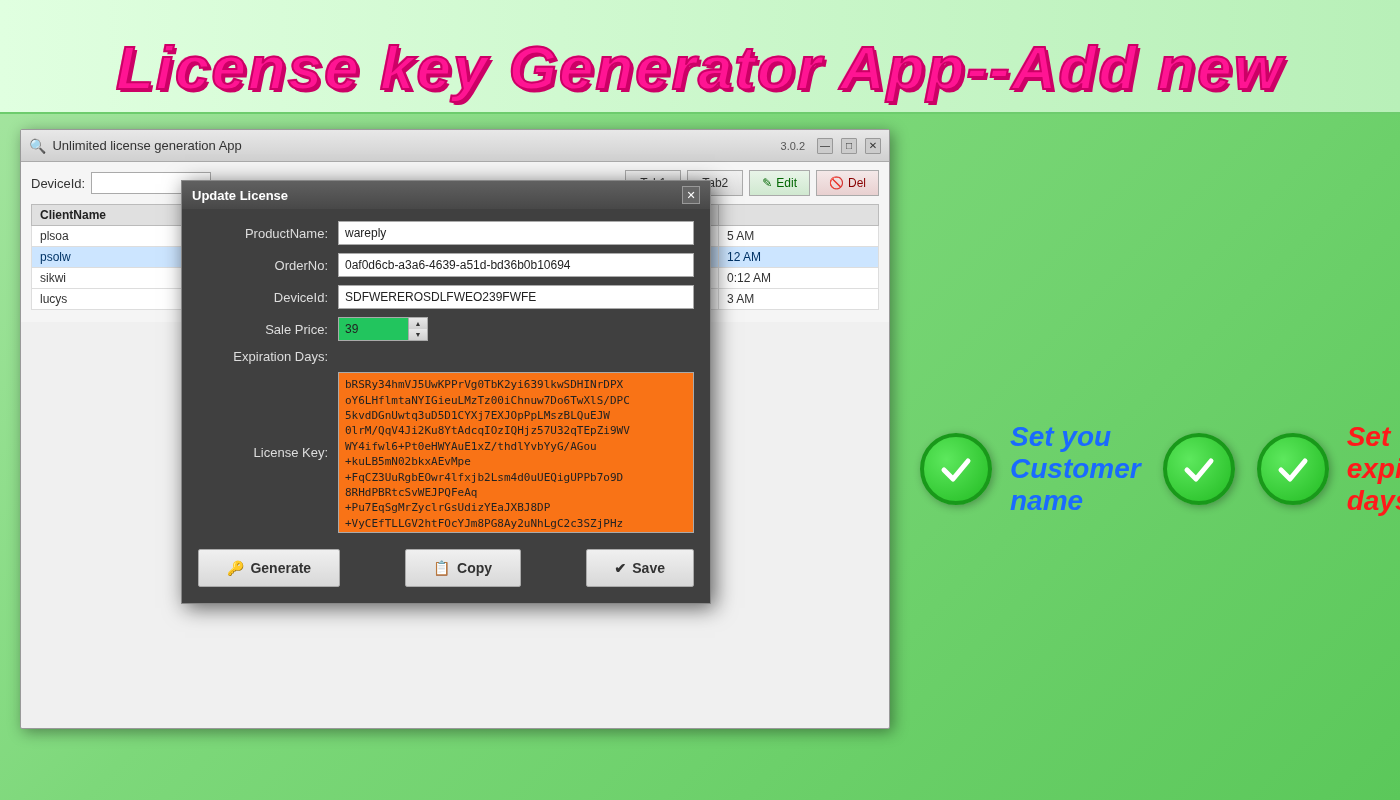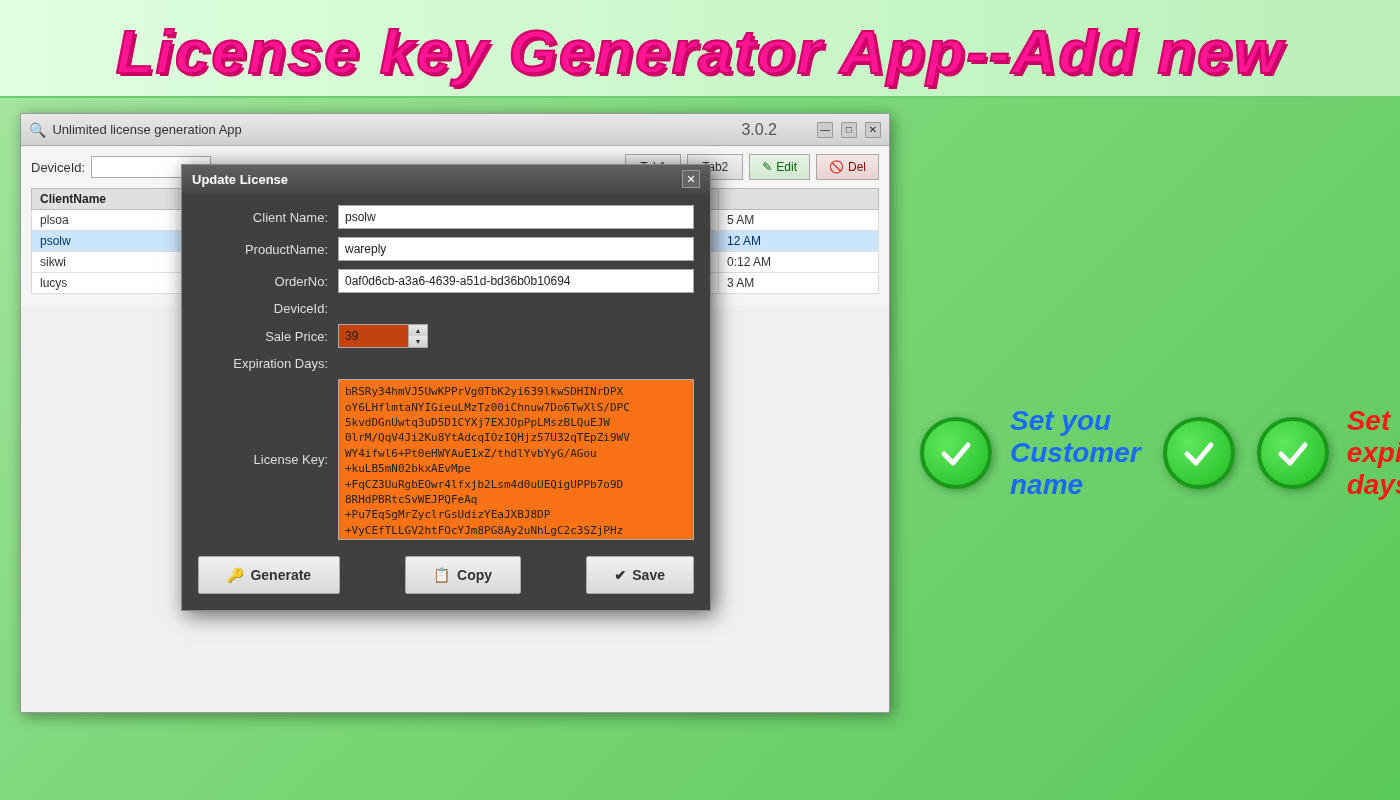--- a/index.html
+++ b/index.html
@@ -22,20 +22,21 @@
     }
     .header-title {
       font-size: 62px;
       font-weight: 900;
       font-style: italic;
       -webkit-text-stroke: 2px #cc0066;
       color: #ff1493;
       text-shadow: 3px 3px 0 #cc0066, -1px -1px 0 #ff69b4;
       letter-spacing: 2px;
       line-height: 1.1;
+      margin-top: 16px;
     }
 
     
     .main-layout {
       display: flex;
       width: 100%;
       height: calc(800px - 105px);
       padding: 15px 20px 10px 20px;
       gap: 20px;
     }
@@ -76,23 +77,23 @@
     }
     .app-icon {
       font-size: 14px;
     }
     .app-titlebar-right {
       display: flex;
       align-items: center;
       gap: 8px;
     }
     .titlebar-version {
-      font-size: 16px;
+      font-size: 11px;
       color: #555;
-      margin-right: 32px;
+      margin-right: 4px;
     }
     .titlebar-btn {
       width: 16px;
       height: 16px;
       background: #ccc;
       border: 1px solid #999;
       border-radius: 1px;
       font-size: 10px;
       cursor: pointer;
       display: flex;
@@ -249,21 +250,21 @@
       color: #222;
     }
     .form-input-with-spin {
       display: flex;
       flex: 1;
       align-items: center;
     }
     .spin-input {
       width: 70px;
       height: 24px;
-      background: #c2410c;
+      background: #22c55e;
       border: 1px solid #aaa;
       border-right: none;
       font-size: 12px;
       padding: 2px 6px;
       color: #222;
     }
     .spin-buttons {
       display: flex;
       flex-direction: column;
       border: 1px solid #aaa;
@@ -456,37 +457,34 @@
       <div class="dialog-overlay">
         <div class="dialog">
 
           <div class="dialog-titlebar">
             <span>Update License</span>
             <button class="dialog-close-btn">✕</button>
           </div>
 
           <div class="dialog-body">
 
-            <div class="form-row">
-              <span class="form-label">Client Name:</span>
-              <input class="form-input" type="text" value="psolw" style="">
-            </div>
 
             <div class="form-row">
               <span class="form-label">ProductName:</span>
               <input class="form-input" type="text" value="wareply" style="">
             </div>
 
             <div class="form-row">
               <span class="form-label">OrderNo:</span>
               <input class="form-input" type="text" value="0af0d6cb-a3a6-4639-a51d-bd36b0b10694" style="">
             </div>
 
             <div class="form-row">
               <span class="form-label">DeviceId:</span>
+              <input class="form-input" type="text" value="SDFWEREROSDLFWEO239FWFE" style="">
             </div>
 
             <div class="form-row">
               <span class="form-label">Sale Price:</span>
               <div class="form-input-with-spin">
                 <input class="spin-input" type="text" value="39" style="">
                 <div class="spin-buttons">
                   <button class="spin-btn">▲</button>
                   <button class="spin-btn">▼</button>
                 </div>

